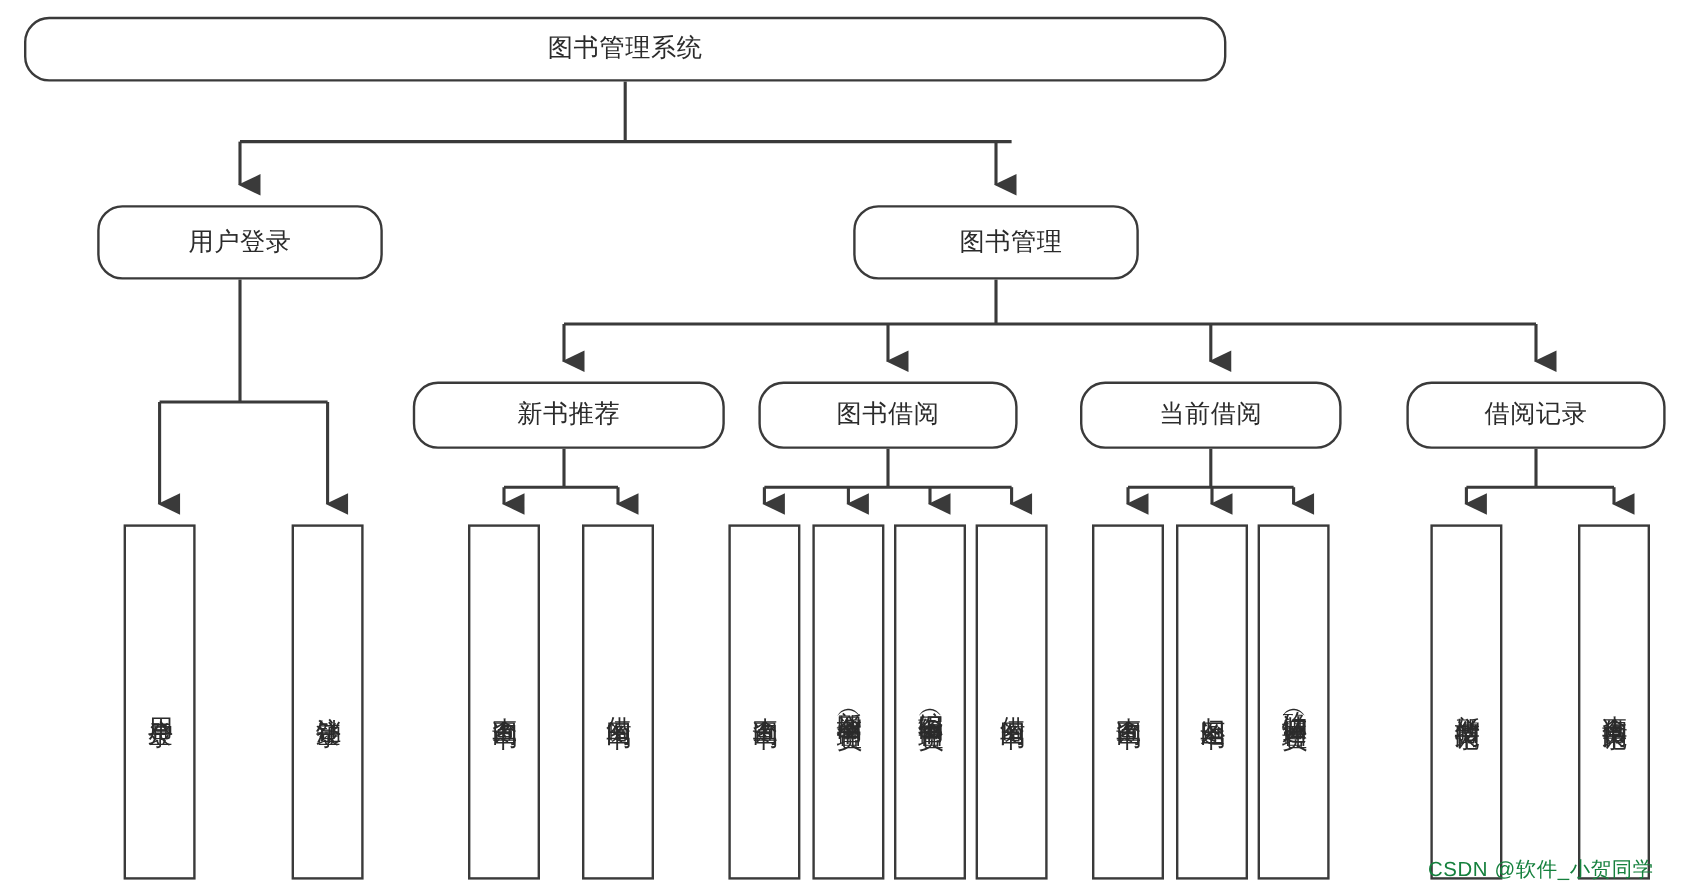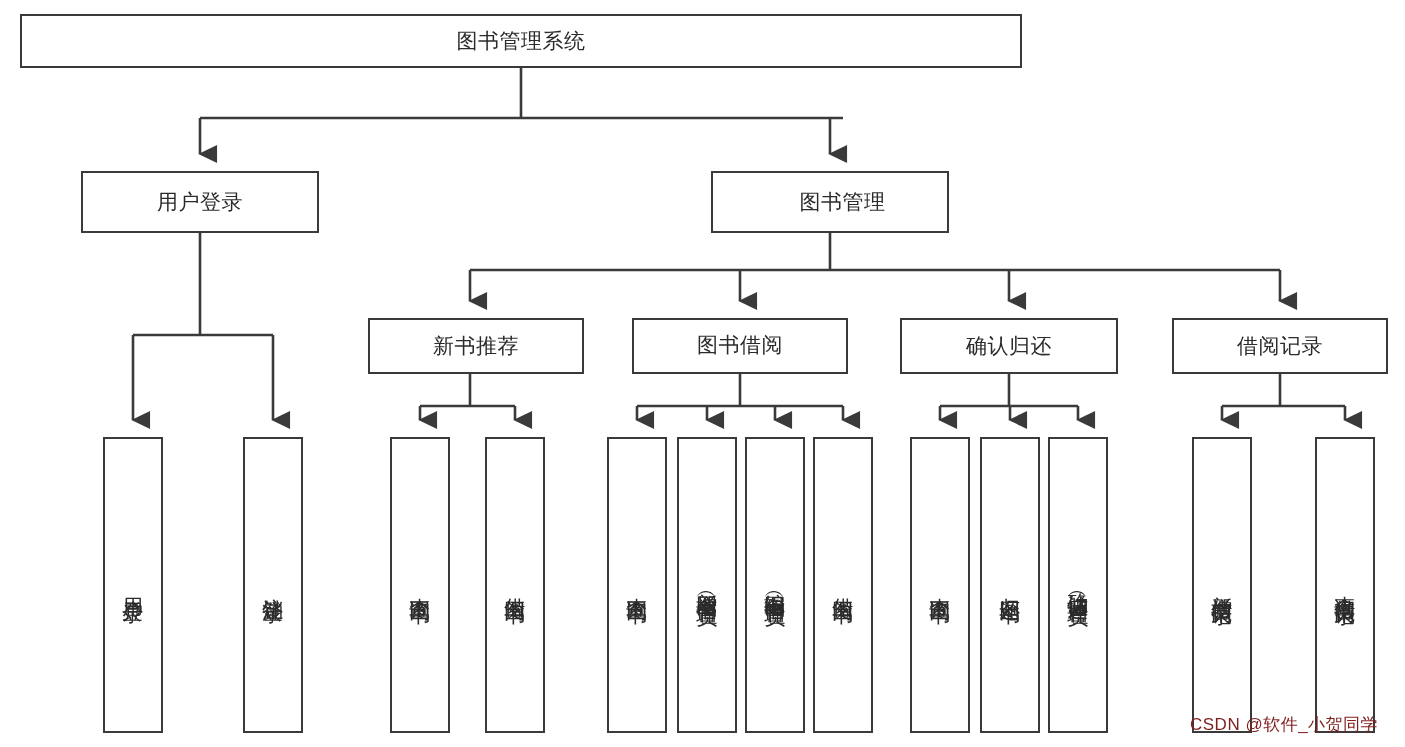--- a/index.html
+++ b/index.html
@@ -27,34 +27,35 @@
     border:2.4px solid #3a3a3a;
     display:flex;
     align-items:center;
     justify-content:center;
     color:#2b2b2b;
     letter-spacing:0.5px;
   }
   .node.h{
     font-size:21px;
     line-height:1.1;
+    border-radius:21px;
   }
   .node.v{
     font-size:21px;
     writing-mode:vertical-rl;
     text-orientation:upright;
     line-height:1.12;
     letter-spacing:2px;
     padding:6px 0;
   }
   #n-root{ left:20px;  top:14px;  width:1002px; height:54px; }
   #n-login{ left:81px; top:171px; width:238px; height:62px; }
   #n-bookmgmt{ left:711px; top:171px; width:238px; height:62px;padding-left:25px; }
 
-  #n-newbook{ left:368px; top:318px; width:216px; height:56px; }
+  #n-newbook{ left:344px; top:318px; width:260px; height:56px; }
   #n-borrow{  left:632px; top:318px; width:216px; height:56px;font-family:Liberation Serif, serif; }
   #n-current{ left:900px; top:318px; width:218px; height:56px; }
   #n-record{  left:1172px;top:318px; width:216px; height:56px; }
 
   .leaf{ top:437px; height:296px; width:60px; }
 
   #l-userlogin { left:103px; }
   #l-logout    { left:243px; }
   #l-qbook1    { left:390px; }
   #l-bbook1    { left:485px; }
@@ -66,21 +67,21 @@
   #l-returnbk  { left:980px; }
   #l-confirm   { left:1048px; }
   #l-addrec    { left:1192px; }
   #l-qryrec    { left:1315px; }
 
   #watermark{
     position:absolute;
     left:1190px;
     top:713px;
     font-size:17px;
-    color:#7f1d1d;
+    color:#15803d;
     white-space:nowrap;
     letter-spacing:0.5px;
   }
 </style>
 </head>
 <body>
 
 <div id="stage">
 
   <svg class="wires" viewBox="0 0 1405 747" xmlns="http://www.w3.org/2000/svg">
@@ -133,21 +134,21 @@
     </g>
   </svg>
 
   <div class="node h" id="n-root">图书管理系统</div>
 
   <div class="node h" id="n-login">用户登录</div>
   <div class="node h" id="n-bookmgmt">图书管理</div>
 
   <div class="node h" id="n-newbook">新书推荐</div>
   <div class="node h" id="n-borrow">图书借阅</div>
-  <div class="node h" id="n-current">确认归还</div>
+  <div class="node h" id="n-current">当前借阅</div>
   <div class="node h" id="n-record">借阅记录</div>
 
   <div class="node v leaf" id="l-userlogin">用户登录</div>
   <div class="node v leaf" id="l-logout">注销登录</div>
   <div class="node v leaf" id="l-qbook1">查询图书</div>
   <div class="node v leaf" id="l-bbook1">借阅图书</div>
   <div class="node v leaf" id="l-qbook2">查询图书</div>
   <div class="node v leaf" id="l-addbook">新增图书（管理员）</div>
   <div class="node v leaf" id="l-editbook">编辑图书（管理员）</div>
   <div class="node v leaf" id="l-bbook2">借阅图书</div>

